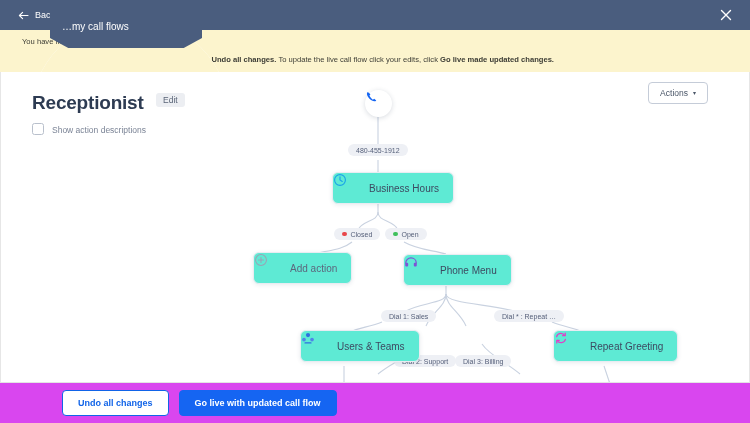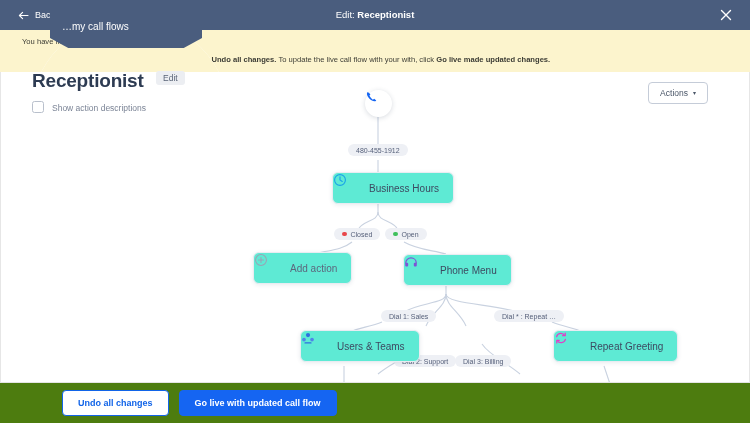--- a/index.html
+++ b/index.html
@@ -167,21 +167,21 @@
   }
 
   .add-node {
     color: #5c677d;
   }
 
   
   .footer {
     position: absolute; bottom: 0; left: 0;
     width: 750px; height: 41px;
-    background: #4d7c0f;
+    background: #d946ef;
     border-top: 1px solid #e4e4e4;
     display: flex; align-items: center;
     padding-left: 62px; gap: 10px;
     z-index: 15;
   }
   .btn {
     font-size: 9px; border-radius: 4px;
     padding: 7px 15px; cursor: pointer;
     font-weight: bold; white-space: nowrap;
   }
@@ -217,21 +217,21 @@
     width: 200px; height: 42px;
     background: #fcf4cd;
   }
   .spot-banner-text {
     position: absolute; left: 22px; top: 37px;
     font-size: 7.6px; color: #3d3d35;
     white-space: nowrap;
     z-index: 32;
   }
   .spot-title-wrap {
-    position: absolute; left: 32px; top: 70px;
+    position: absolute; left: 32px; top: 92px;
     z-index: 32;
   }
 
   
   .tooltip {
     position: absolute;
     left: 50px; top: 0px;
     width: 152px; height: 48px;
     background: #4a5d7e;
     z-index: 40;
@@ -250,33 +250,30 @@
 
   <div class="header">
     <div class="back-link">
       <span class="back-arrow">
         <svg width="11" height="11" viewBox="0 0 11 11">
           <path d="M10 5.5 H1.8 M4.6 2.3 L1.4 5.5 L4.6 8.7" fill="none" stroke="#ffffff" stroke-width="1.1" stroke-linecap="round" stroke-linejoin="round"></path>
         </svg>
       </span>
       <span>Back to my c…</span>
     </div>
-    <div class="header-title">
-      <span>Edit: </span><b>Receptionist</b>
-    </div>
     <div class="close-x">
       <svg width="16" height="16" viewBox="0 0 16 16">
         <path d="M3.5 3.5 L12.5 12.5 M12.5 3.5 L3.5 12.5" stroke="#ffffff" stroke-width="1.4" stroke-linecap="round"></path>
       </svg>
     </div>
   </div>
 
   <div class="banner">
     <div class="banner-line l2">
-      <span>…w. To revert to the current live call flow, click </span><b>Undo all changes.</b><span> To update the live call flow with your with, click </span><b>Go live made updated changes.</b>
+      <span>…w. To revert to the current live call flow, click </span><b>Undo all changes.</b><span> To update the live call flow click your edits, click </span><b>Go live made updated changes.</b>
     </div>
   </div>
 
   <div class="canvas-edge-l"></div>
   <div class="canvas-edge-r"></div>
   <div class="canvas">
 
     <div class="flow-head" style="top:28px;left:62px;">
       <div>
         <span class="flow-title">Receptionist</span>

